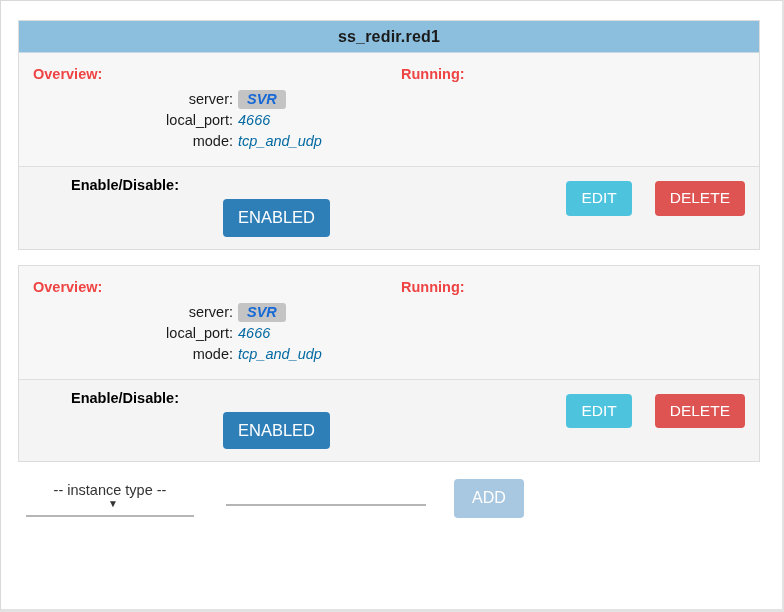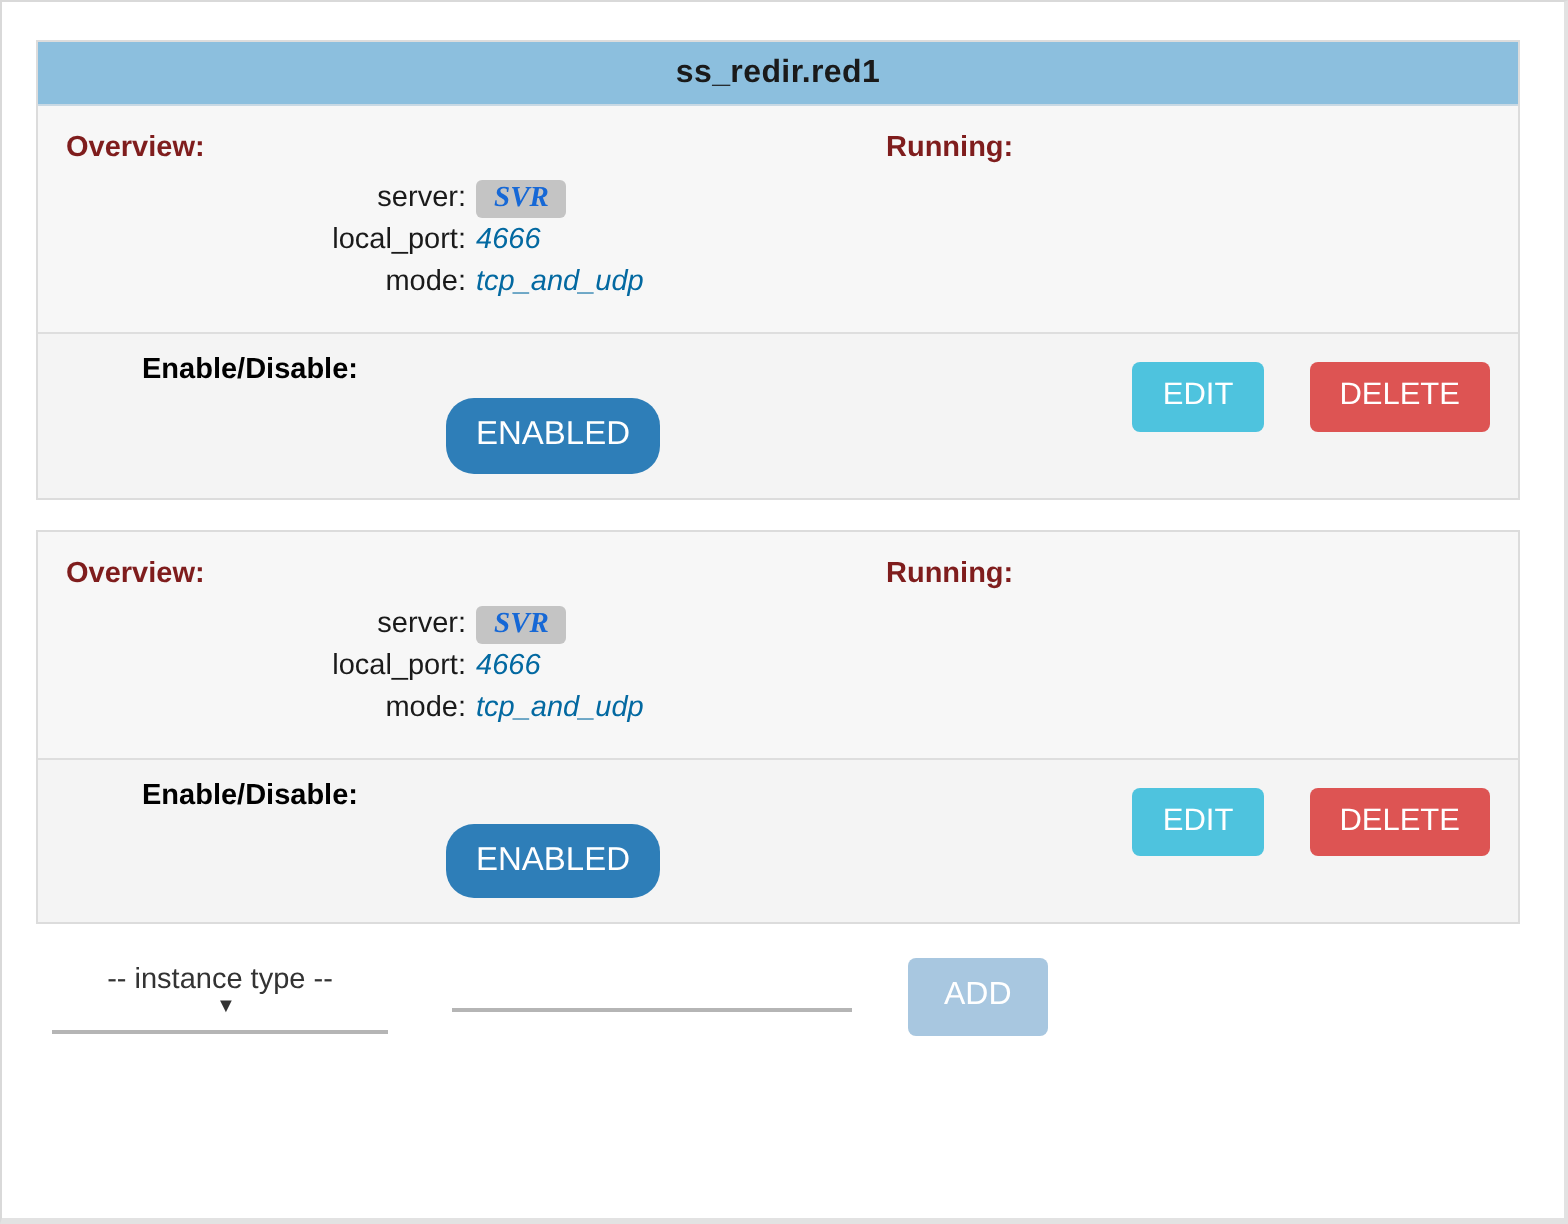--- a/index.html
+++ b/index.html
@@ -43,26 +43,26 @@
     border-bottom: 1px solid #c9d9e4;
   }
 
   .panel-body {
     background: #f7f7f7;
     border-bottom: 1px solid #dedede;
     padding: 13px 14px 14px 14px;
     display: flex;
   }
   .col-left  { width: 368px; }
-  .col-right { flex: 1; margin-left: 42px; }
+  .col-right { flex: 1; }
 
   .section-label {
     font-weight: bold;
     font-size: 14.5px;
-    color: #7f1d1d;
+    color: #ef4444;
     margin: 0 0 7px 0;
     line-height: 16px;
   }
 
   .kv-list {
     margin-top: 3px;
     padding-left: 0;
   }
   .kv-row {
     display: flex;
@@ -87,21 +87,21 @@
     width: 110px;
   }
   .kv-val.chip {
     background: #c4c4c4;
     font-weight: bold;
     border-radius: 3px;
     padding: 1px 9px 2px 9px;
     width: auto;
     color: #1668d6;
   }
-  .chip-wrap { width: 110px; text-align: left; font-family: Liberation Serif, serif; }
+  .chip-wrap { width: 110px; text-align: left; }
 
   
   .panel-actions {
     background: #f4f4f4;
     padding: 10px 14px 12px 14px;
     position: relative;
     min-height: 78px;
   }
   .enable-label {
     font-weight: bold;
@@ -120,21 +120,20 @@
     font-size: 16px;
     line-height: 1;
     cursor: pointer;
     text-align: center;
   }
   .btn-enabled {
     background: #2E7EB8;
     padding: 10px 15px 11px 15px;
     margin-left: 190px;
     font-size: 16.5px;
-    border-radius: 14px;
   }
   .right-actions {
     position: absolute;
     right: 14px;
     top: 14px;
     display: flex;
     gap: 23px;
   }
   .btn-edit {
     background: #4EC3DE;

